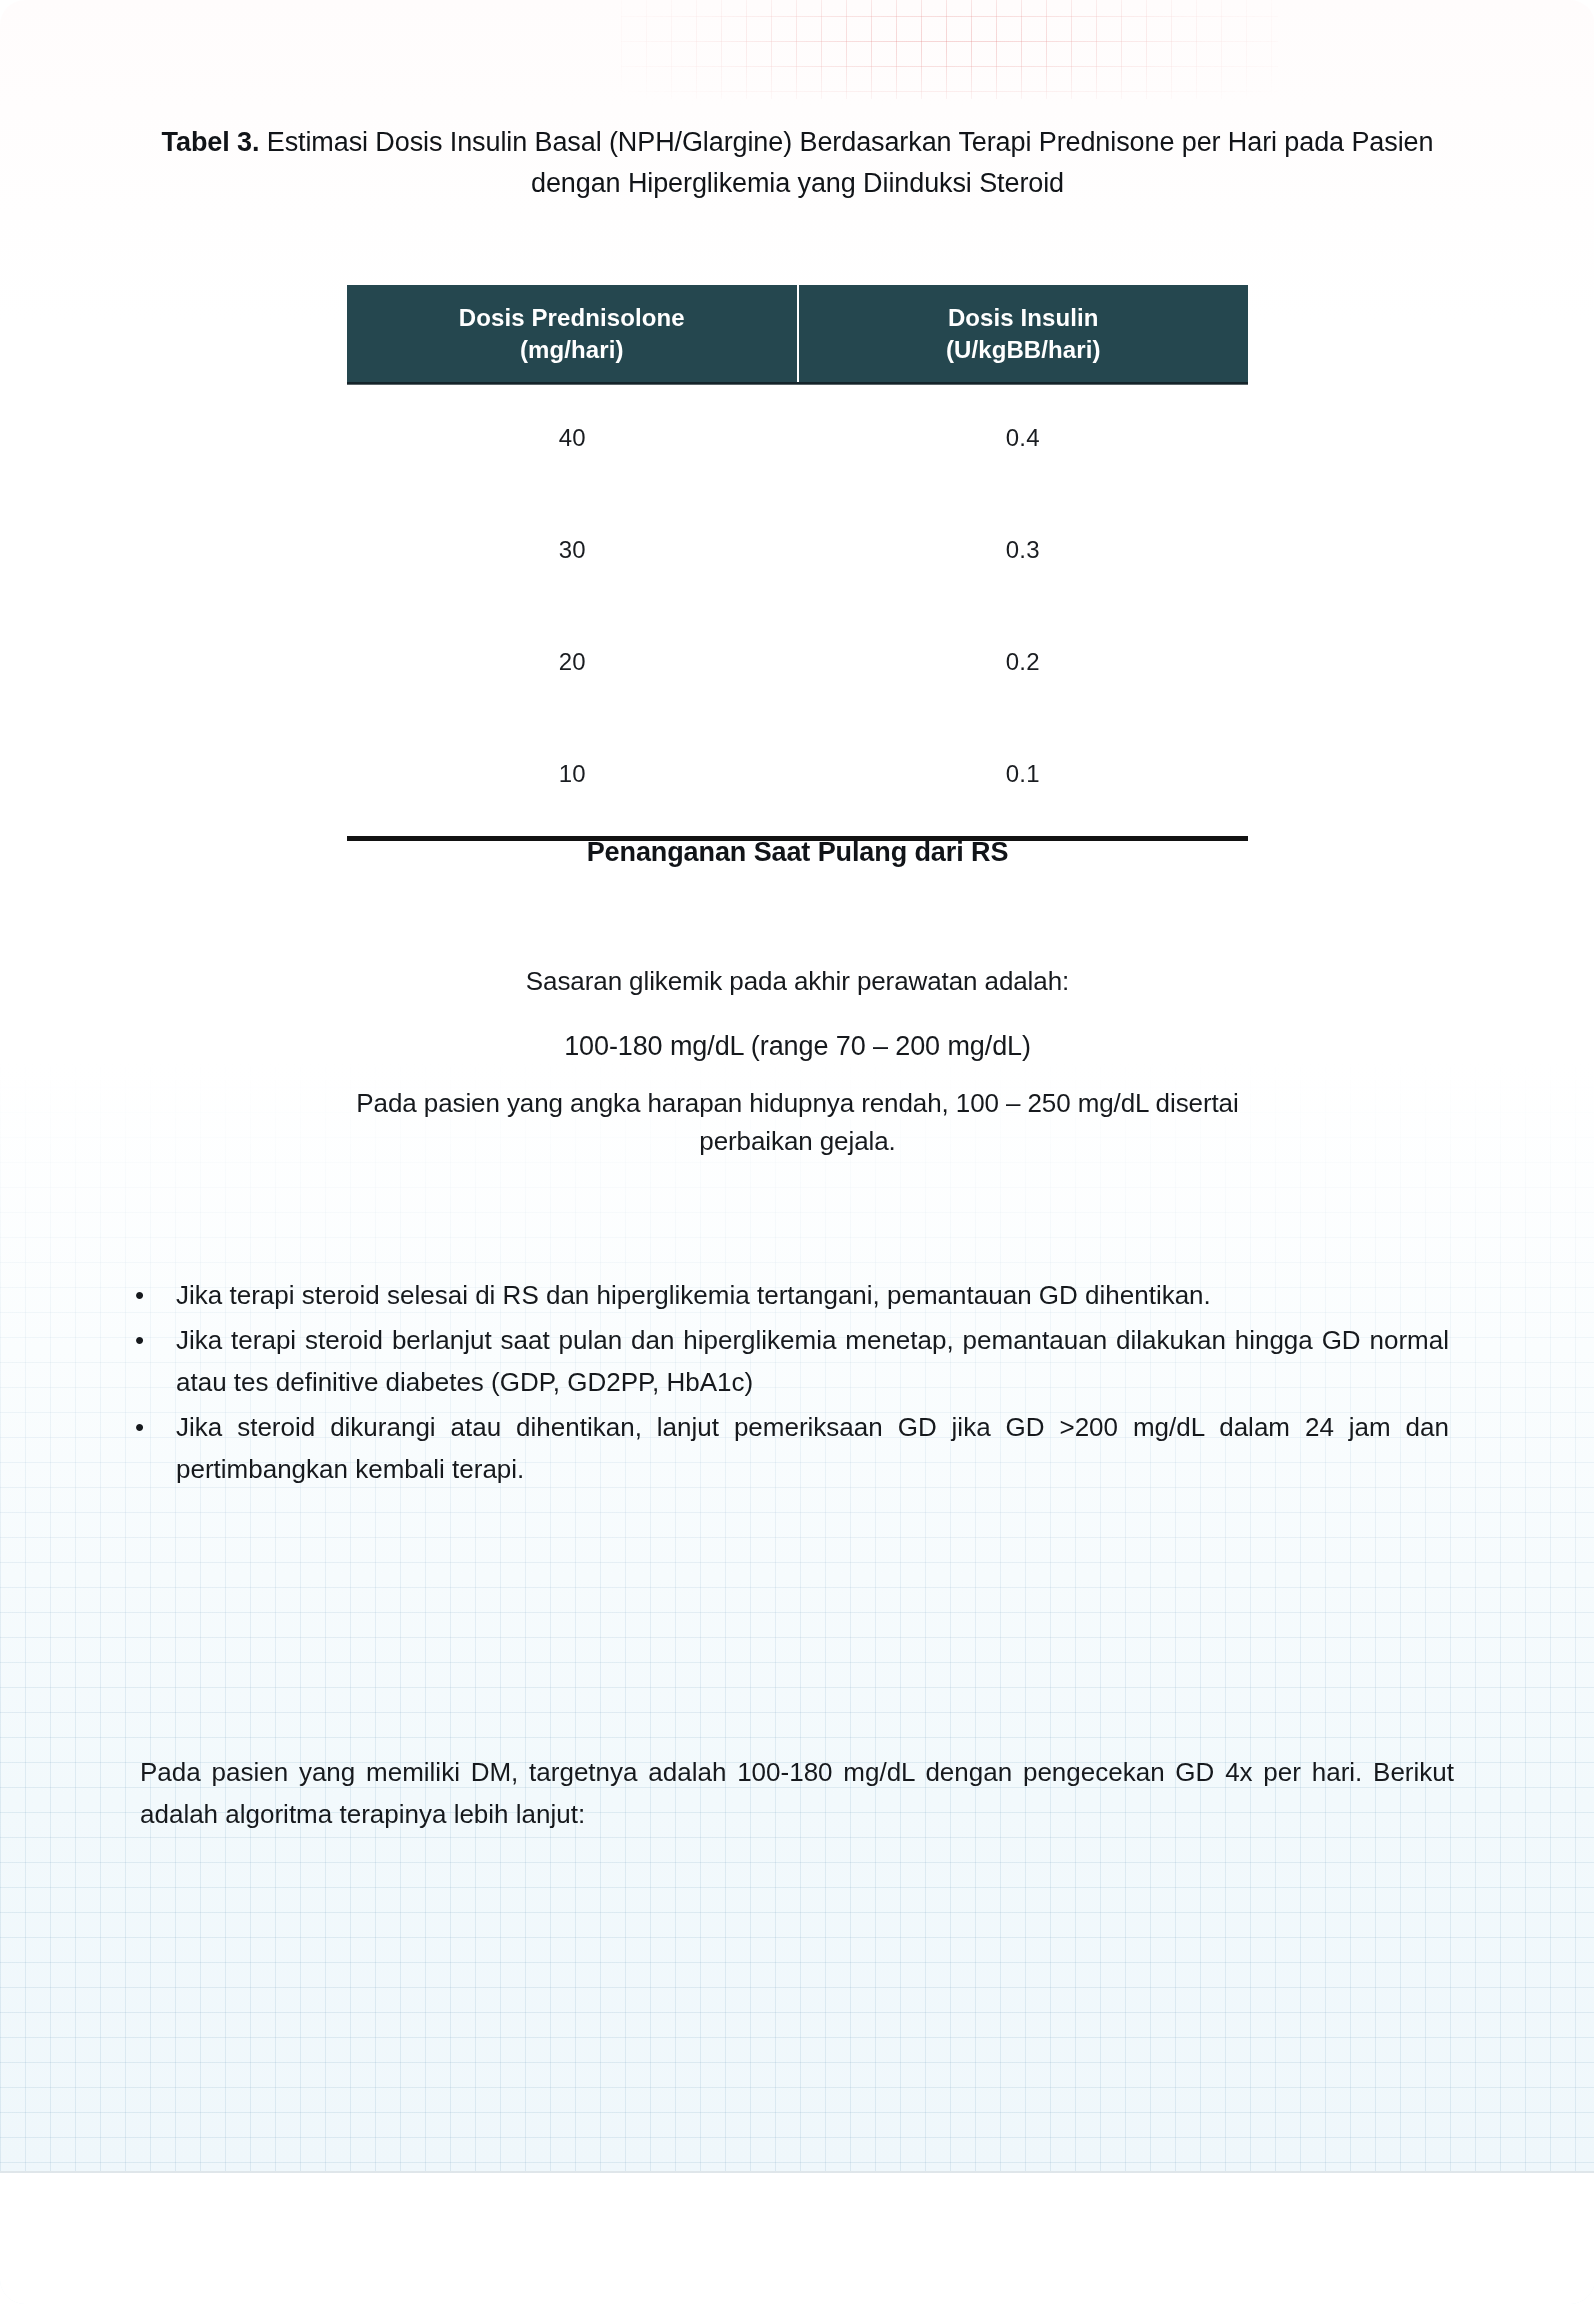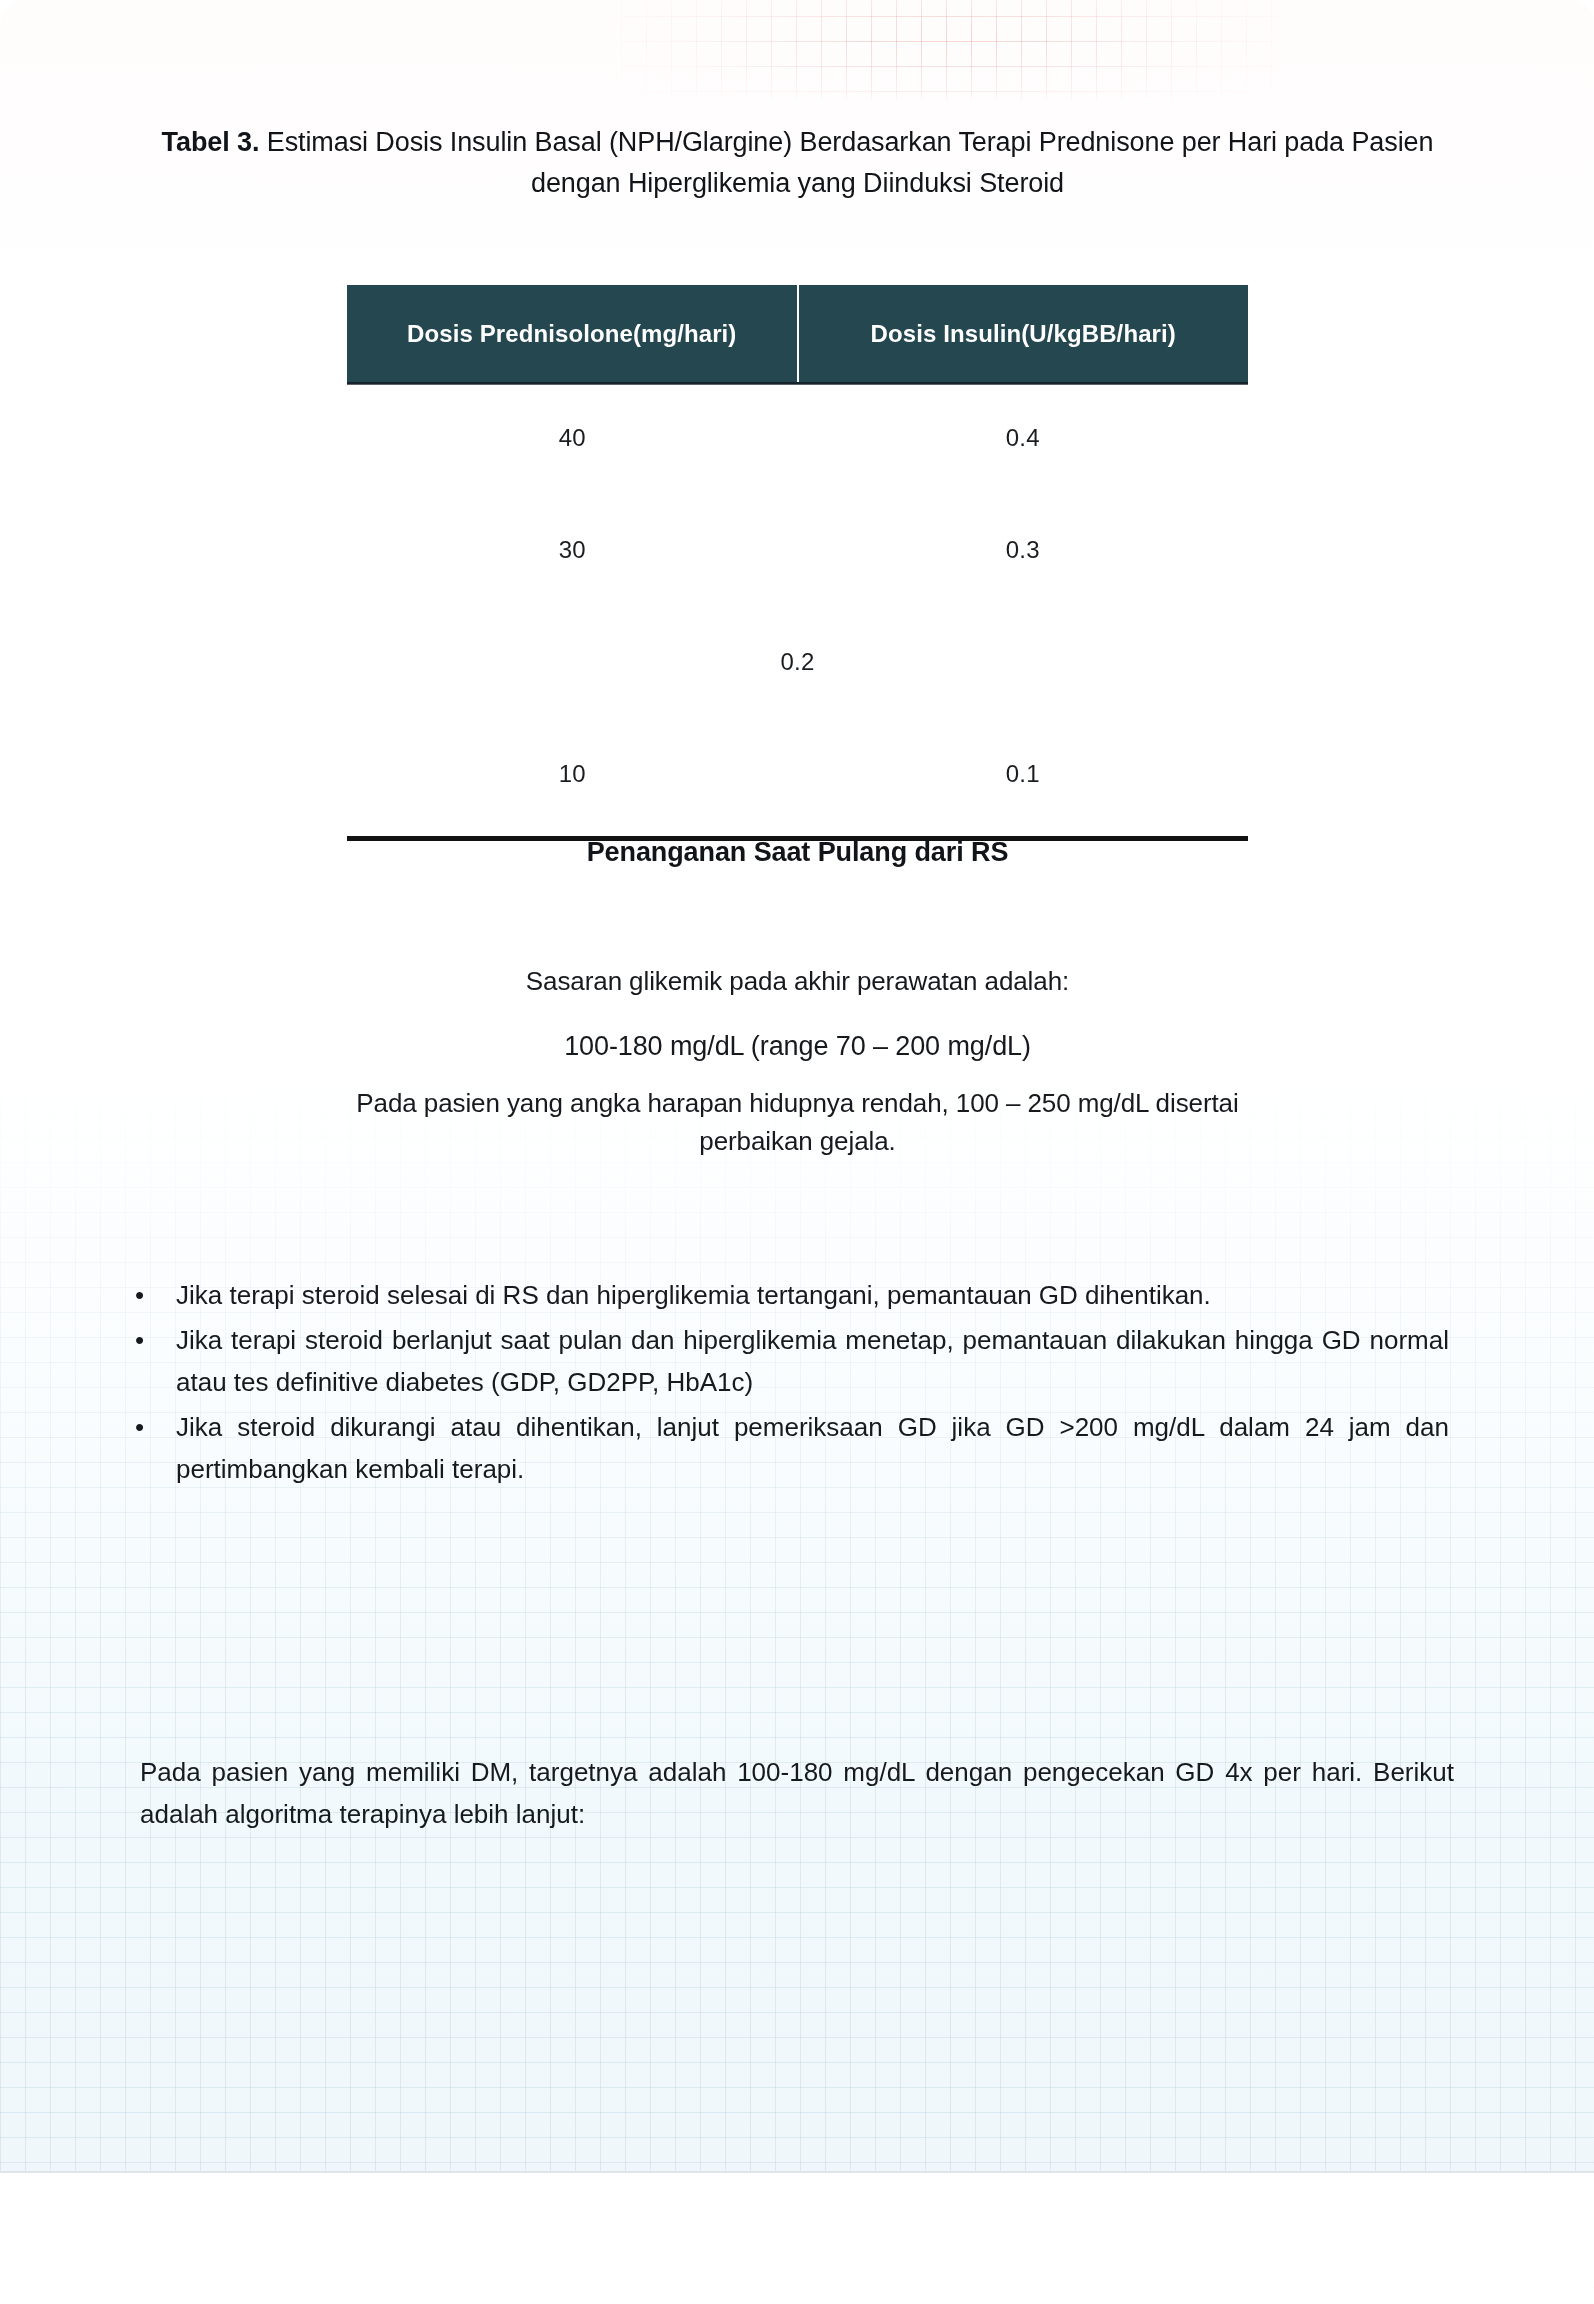--- a/index.html
+++ b/index.html
@@ -94,21 +94,21 @@
   }
   .thead {
     display: flex;
     background: #25474f;
     height: 97px;
     box-shadow: 0 2.7px 0 0 #15242a;
   }
   .th {
     flex: 1 1 0;
     display: flex;
-    flex-direction: row;
+    flex-direction: column;
     align-items: center;
     justify-content: center;
     color: #ffffff;
     font-size: 24px;
     font-weight: 700;
     line-height: 1.32;
     text-align: center;
     letter-spacing: 0.1px;
   }
   .th + .th { border-left: 2.7px solid #ffffff; }
@@ -251,20 +251,21 @@
       <div class="tbody">
         <div class="tr">
           <div class="td">40</div>
           <div class="td">0.4</div>
         </div>
         <div class="tr">
           <div class="td">30</div>
           <div class="td">0.3</div>
         </div>
         <div class="tr">
+          <div class="td">20</div>
           <div class="td">0.2</div>
         </div>
         <div class="tr">
           <div class="td">10</div>
           <div class="td">0.1</div>
         </div>
       </div>
 
       <div class="table-rule"></div>
     </div>

